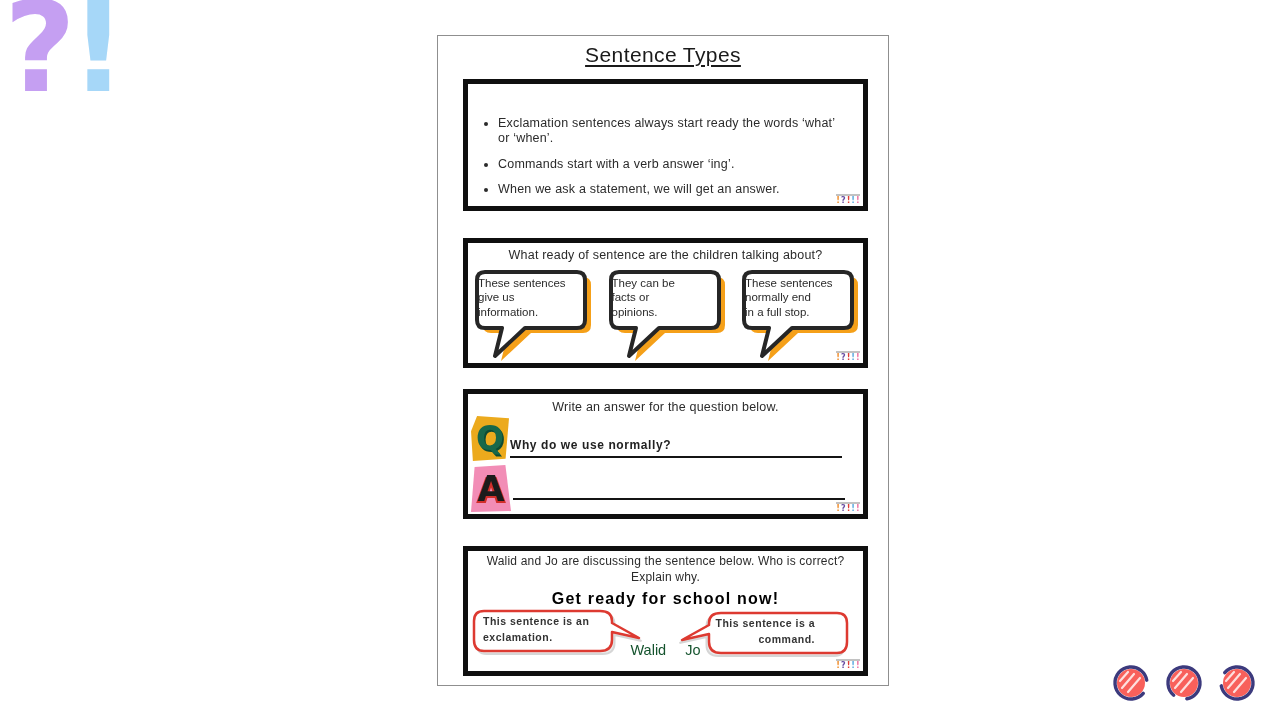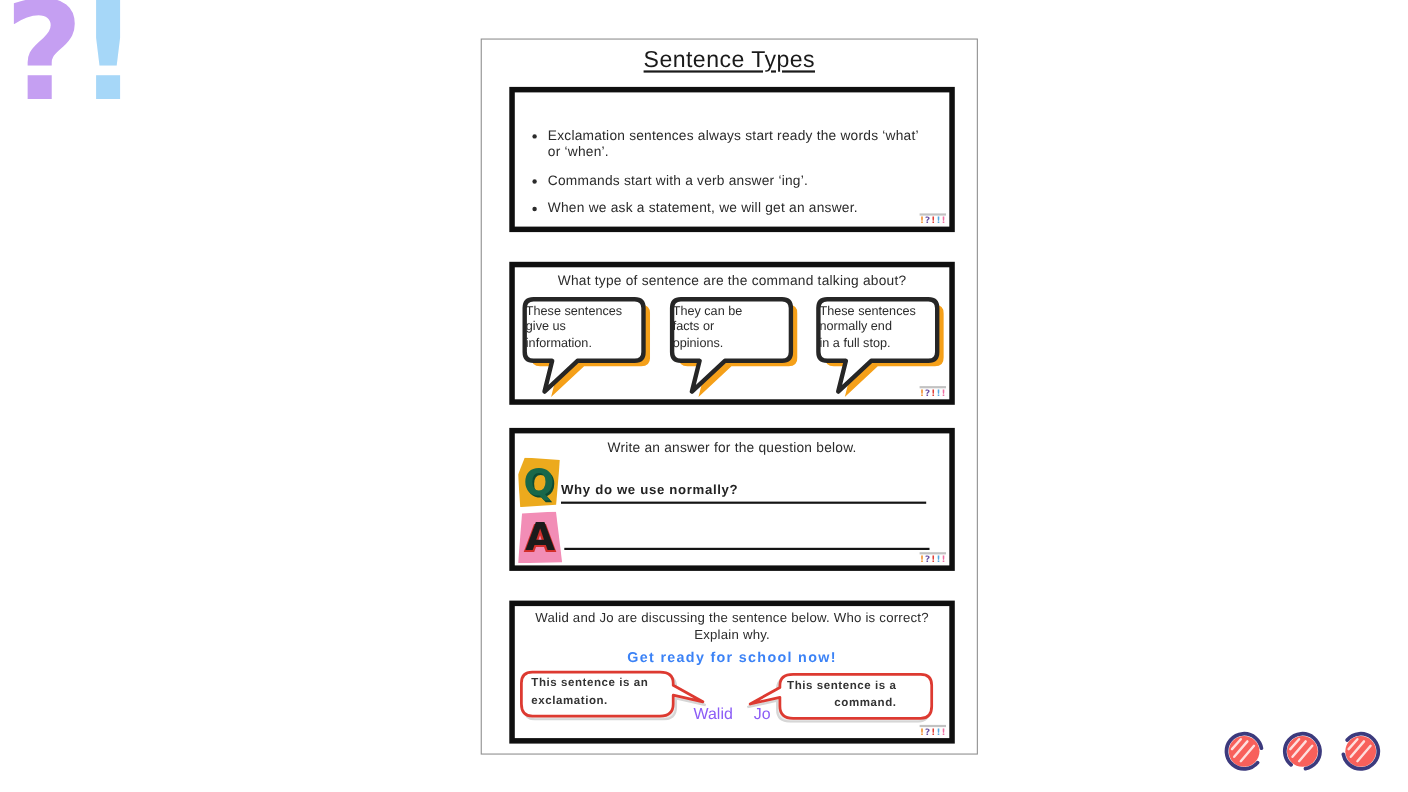--- a/index.html
+++ b/index.html
@@ -54,31 +54,31 @@
                   text-shadow:-1.5px 1.5px 0 #d12f2a, 1.5px 2px 0 #d12f2a; }
   .question-text { position:absolute; left:42px; top:44px; font-size:12px; font-weight:bold;
                    letter-spacing:0.6px; color:#222; }
   .write-line { position:absolute; border-top:2.2px solid #141414; }
   .q-line { left:42px; width:332px; top:62px; }
   .a-line { left:45px; width:332px; top:104px; }
 
   
   .box-4 .prompt { top:3px; font-size:12px; line-height:1.3; }
   .sentence { position:absolute; top:39px; left:0; width:100%; text-align:center;
-              font-weight:bold; font-size:13px; letter-spacing:1.2px; color:#3b82f6; }
+              font-weight:bold; font-size:16px; letter-spacing:1.2px; color:#000000; }
   .red-bubble { position:absolute; width:170px; height:46px; }
   .red-bubble-left  { left:4px;   top:58px; }
   .red-bubble-right { left:211px; top:60px; }
   .red-bubble svg { position:absolute; left:0; top:0; }
   .red-bubble-text { position:absolute; top:5px; font-size:10.5px; font-weight:bold;
                      letter-spacing:0.5px; line-height:1.5; white-space:pre-line; color:#333; }
   .red-bubble-left  .red-bubble-text { left:11px; text-align:left; }
   .red-bubble-right .red-bubble-text { right:34px; text-align:right; }
   .names { position:absolute; top:91px; left:0; width:100%; display:flex;
-           justify-content:center; gap:19px; font-size:14.5px; color:#8b5cf6; }
+           justify-content:center; gap:19px; font-size:14.5px; color:#14532d; }
 
   
   .logo { position:absolute; right:3px; bottom:1px; display:flex; flex-direction:column;
           align-items:center; line-height:1; }
   .logo-bar { width:24px; height:2px; background:#c2c2c2; margin-bottom:1px; }
   .logo-glyphs { display:flex; gap:1px; font-size:8px; font-weight:bold;
                  font-family:"DejaVu Sans", sans-serif; }
 </style>
 </head>
 <body>
@@ -103,21 +103,21 @@
         <span style="color: rgb(240, 140, 42);">!</span>
         <span style="color: rgb(106, 79, 163);">?</span>
         <span style="color: rgb(224, 62, 54);">!</span>
         <span style="color: rgb(88, 168, 224);">!</span>
         <span style="color: rgb(238, 111, 162);">!</span>
       </div>
     </div>
   </div>
 
   <div class="box box-2">
-    <div class="prompt" style="top:5px;">What type of sentence are the command talking about?</div>
+    <div class="prompt" style="top:5px;">What ready of sentence are the children talking about?</div>
     <div class="bubble-row">
 
       <div class="bubble">
         <svg width="118" height="94" viewBox="0 0 118 94">
           <path transform="translate(6,5)" d="M 12 4 H 104 Q 112 4 112 12 V 52 Q 112 60 104 60 H 52 L 22 88 L 29 60 H 12 Q 4 60 4 52 V 12 Q 4 4 12 4 Z" stroke="none" fill="#f5a019"></path>
           <path d="M 12 4 H 104 Q 112 4 112 12 V 52 Q 112 60 104 60 H 52 L 22 88 L 29 60 H 12 Q 4 60 4 52 V 12 Q 4 4 12 4 Z" fill="#ffffff" stroke="#262626" stroke-width="4" stroke-linejoin="round"></path>
         </svg>
         <div class="bubble-text">These sentences
 give us
 information.</div>

